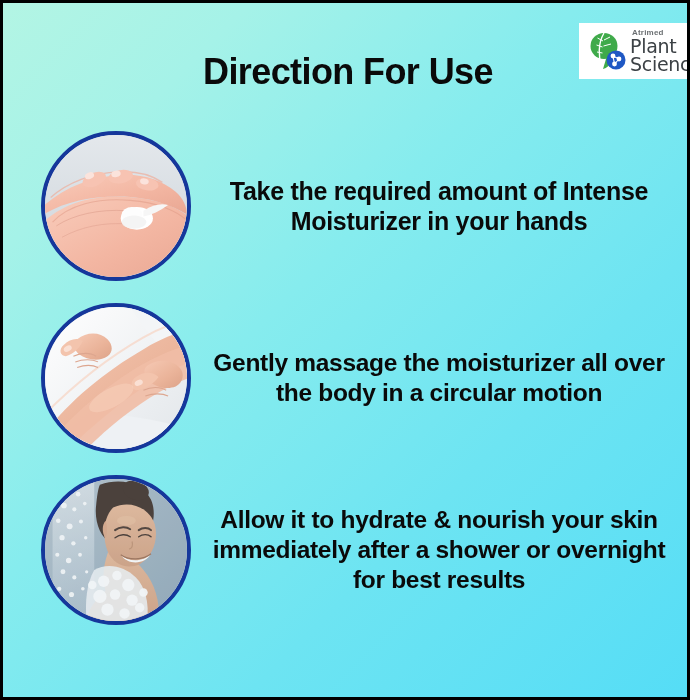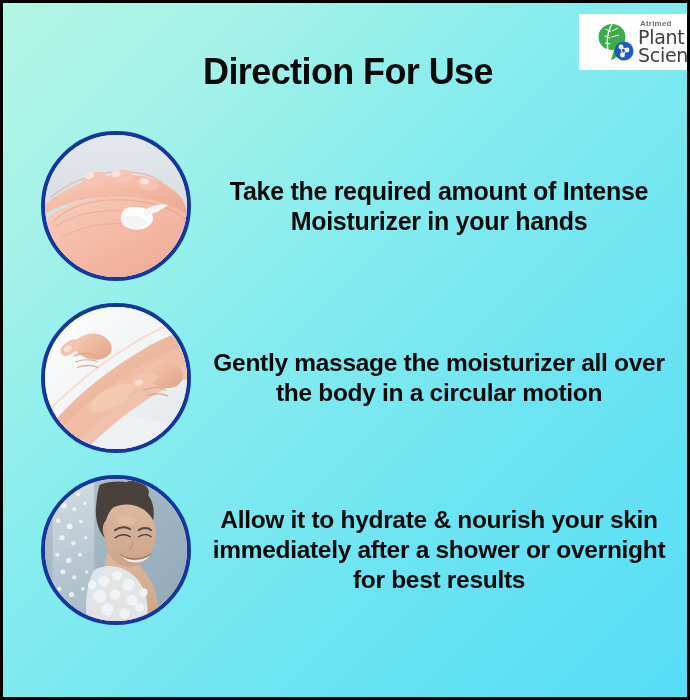--- a/index.html
+++ b/index.html
@@ -5,23 +5,23 @@
   html,body{margin:0;padding:0;background:#000;}
   .poster{
     position:relative;width:690px;height:700px;box-sizing:border-box;
     border:3px solid #000;
     background:linear-gradient(135deg,#b3f5e4 0%,#a5f2e8 18%,#86ecee 42%,#6de4f2 68%,#55ddf6 100%);
     font-family:"Liberation Sans",sans-serif;overflow:hidden;
   }
 
   
   .logo-box{
-    position:absolute;left:576px;top:11px;width:108px;height:56px;
+    position:absolute;left:576px;top:20px;width:108px;height:56px;
     background:#ffffff;display:flex;align-items:center;justify-content:flex-start;
-    padding-left:18px;box-sizing:border-box;
+    padding-left:10px;box-sizing:border-box;
   }
   .logo-mark{width:40px;height:44px;flex:0 0 40px;position:relative;}
   .logo-words{display:flex;flex-direction:column;line-height:1;margin-left:1px;}
   .logo-atrimed{
     font-size:8px;font-weight:700;color:#6b6f72;letter-spacing:.2px;
     margin-left:2px;margin-bottom:1px;
   }
   .logo-plant,.logo-science{
     font-family:"DejaVu Sans",sans-serif;
     font-weight:400;color:#3c4145;letter-spacing:-.3px;

